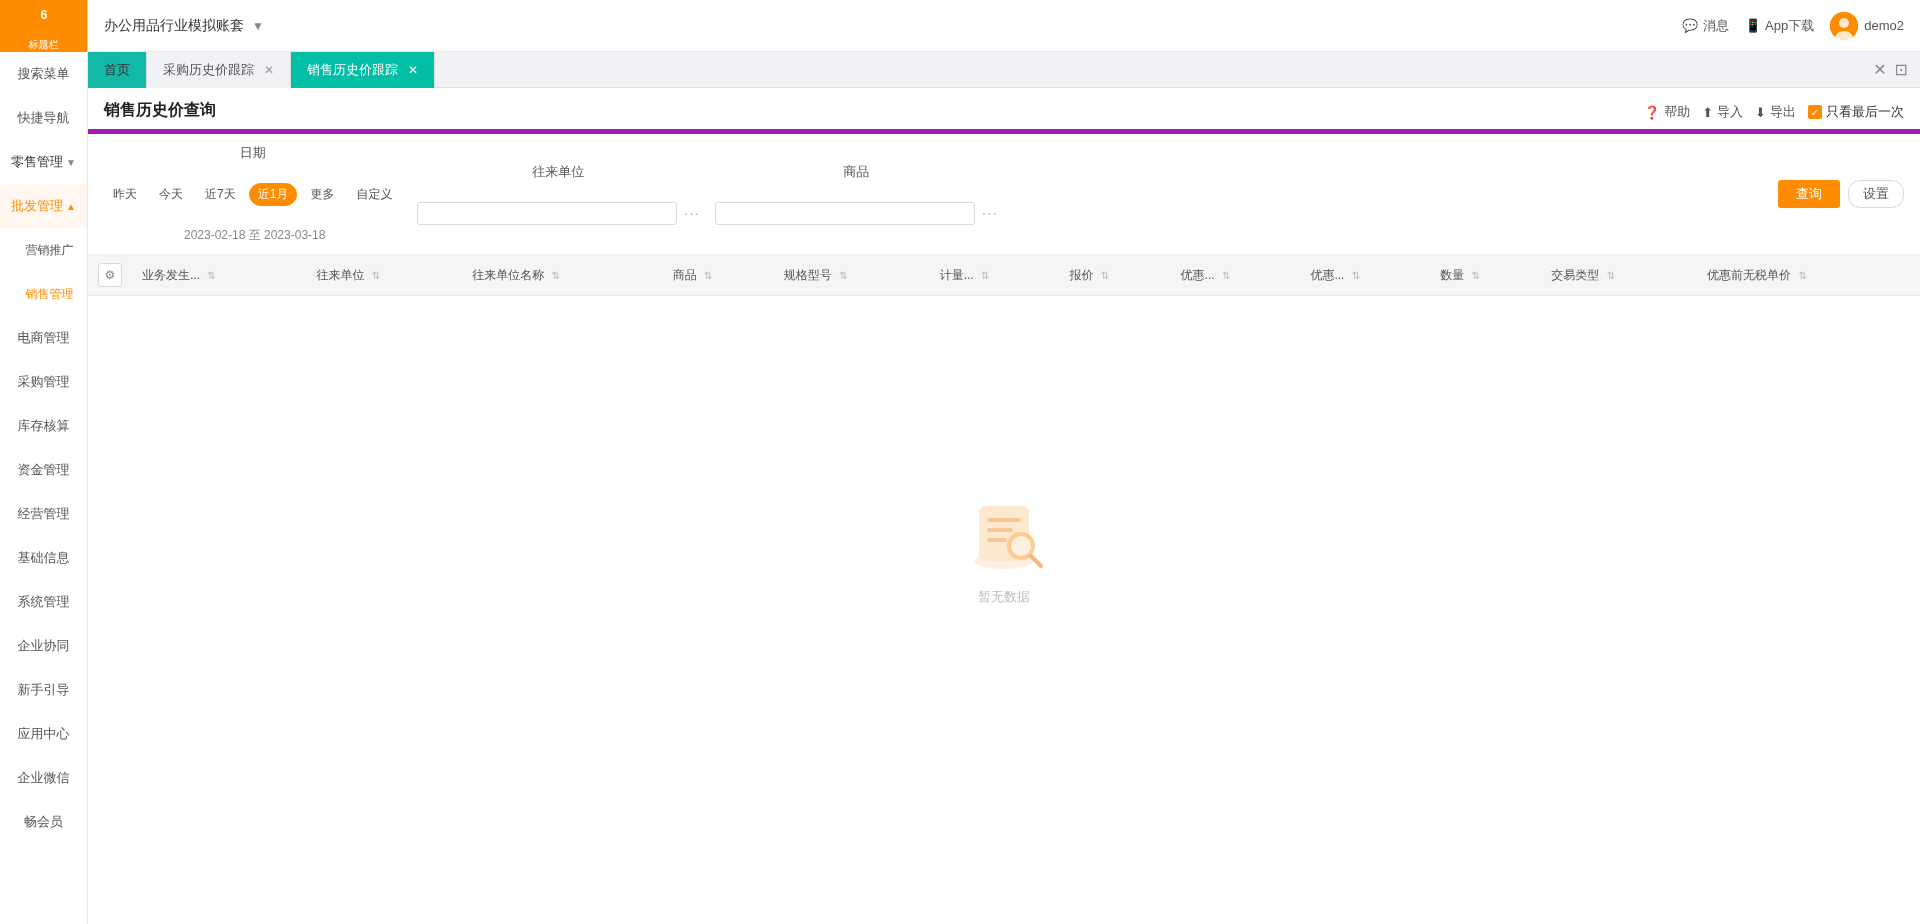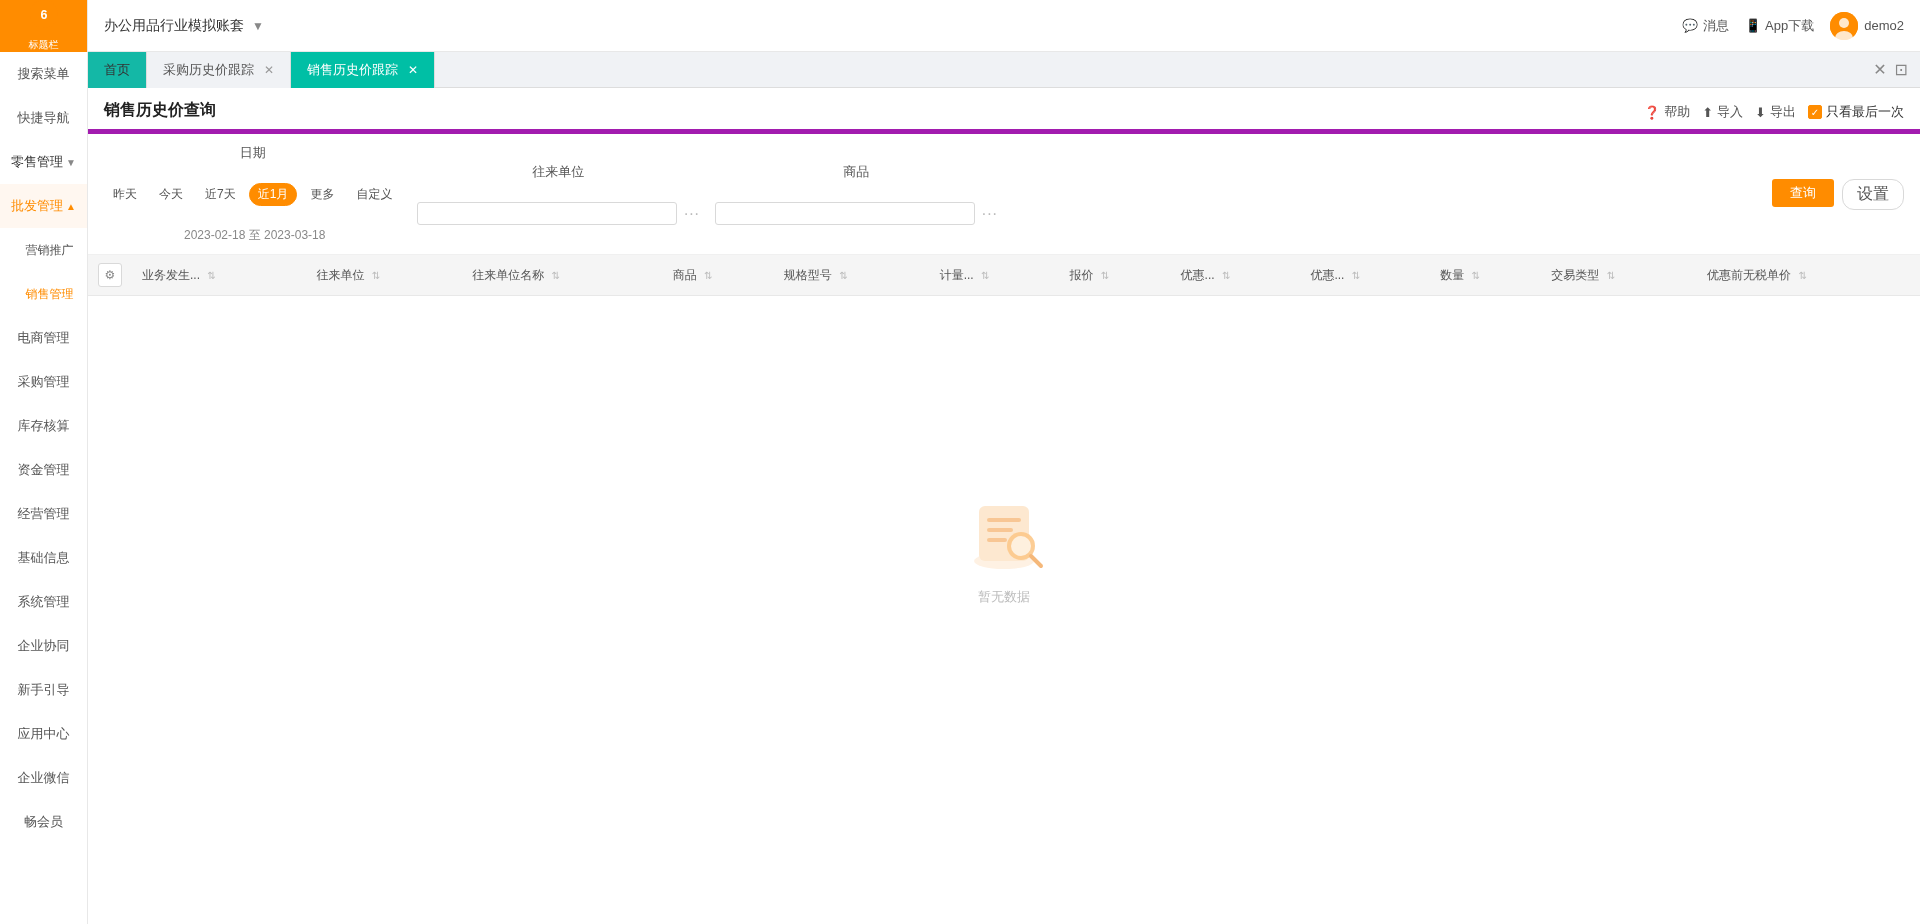--- a/index.html
+++ b/index.html
@@ -54,21 +54,21 @@
     .filter-label { color: #555; font-size: 13px; }
     .filter-dates { display: flex; align-items: center; gap: 4px; }
     .filter-date-btn { padding: 2px 8px; border-radius: 12px; font-size: 12px; cursor: pointer; color: #555; border: 1px solid transparent; }
     .filter-date-btn.active { background: #ff8c00; color: #fff; border-color: #ff8c00; }
     .filter-date-range { font-size: 12px; color: #888; margin-left: 4px; }
     .filter-input-wrap { display: flex; align-items: center; gap: 4px; }
     .filter-input { border: 1px solid #d9d9d9; border-radius: 3px; padding: 3px 8px; font-size: 13px; width: 200px; color: #333; outline: none; }
     .filter-dots { color: #bbb; cursor: pointer; font-size: 16px; margin-left: 2px; }
     .filter-actions { margin-left: auto; display: flex; align-items: flex-start; gap: 8px; }
     .btn-query { background: #ff8c00; color: #fff; border: none; border-radius: 3px; padding: 5px 18px; font-size: 13px; cursor: pointer; }
-    .btn-settings { background: #fff; color: #555; border: 1px solid #d9d9d9; border-radius: 12px; padding: 4px 14px; font-size: 16px; cursor: pointer; }
+    .btn-settings { background: #fff; color: #555; border: 1px solid #d9d9d9; border-radius: 12px; padding: 4px 14px; font-size: 13px; cursor: pointer; }
 
     
     .table-wrap { flex: 1; overflow: auto; }
     table { width: 100%; border-collapse: collapse; }
     thead tr { background: #f5f5f5; }
     th { padding: 8px 10px; text-align: left; font-size: 12px; color: #555; font-weight: normal; border-bottom: 1px solid #e8e8e8; white-space: nowrap; position: relative; }
     th .sort-icon { margin-left: 4px; color: #bbb; font-size: 10px; }
     th:first-child { width: 40px; text-align: center; }
     .gear-btn { width: 24px; height: 24px; border: 1px solid #d9d9d9; border-radius: 3px; display: flex; align-items: center; justify-content: center; cursor: pointer; color: #888; background: #fff; }
 

